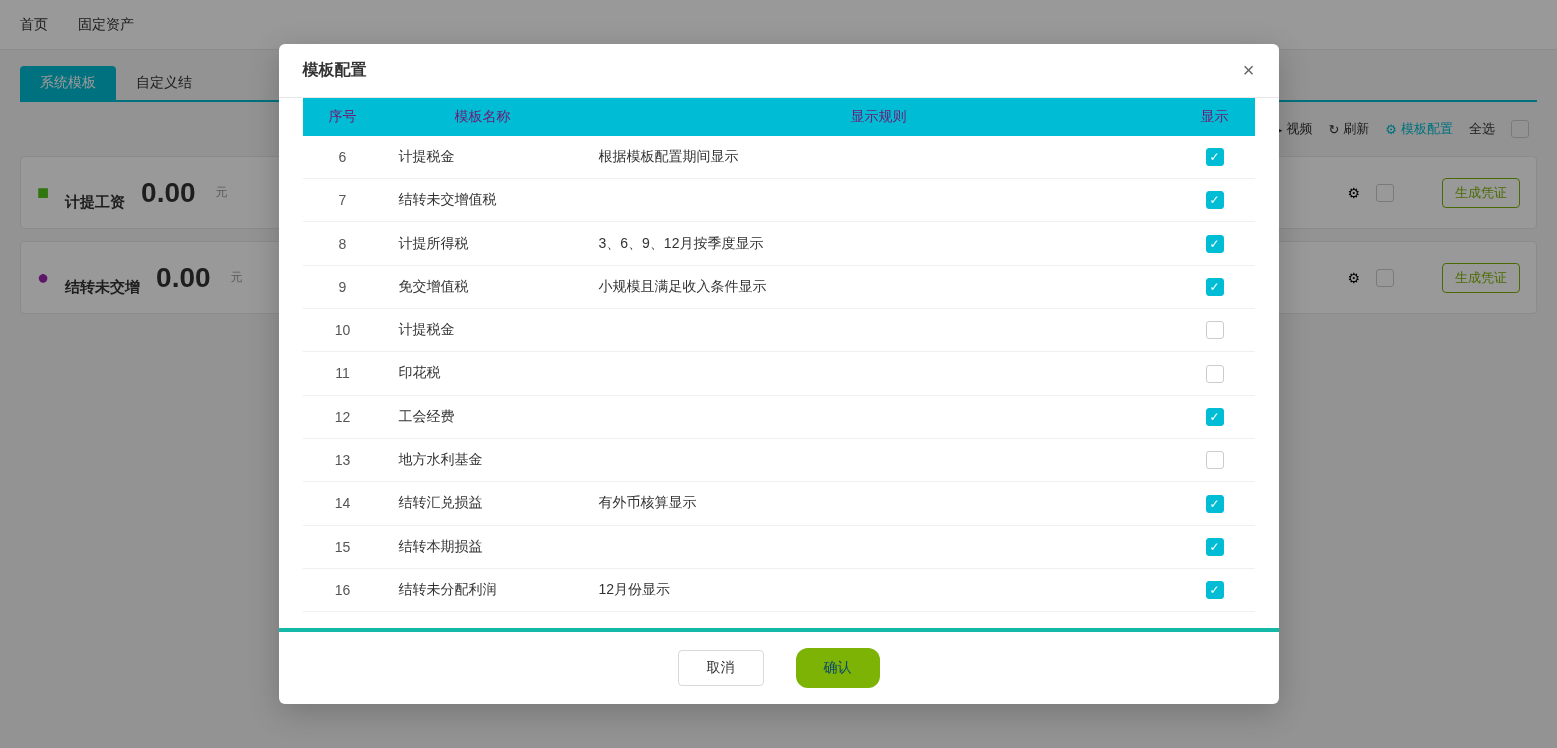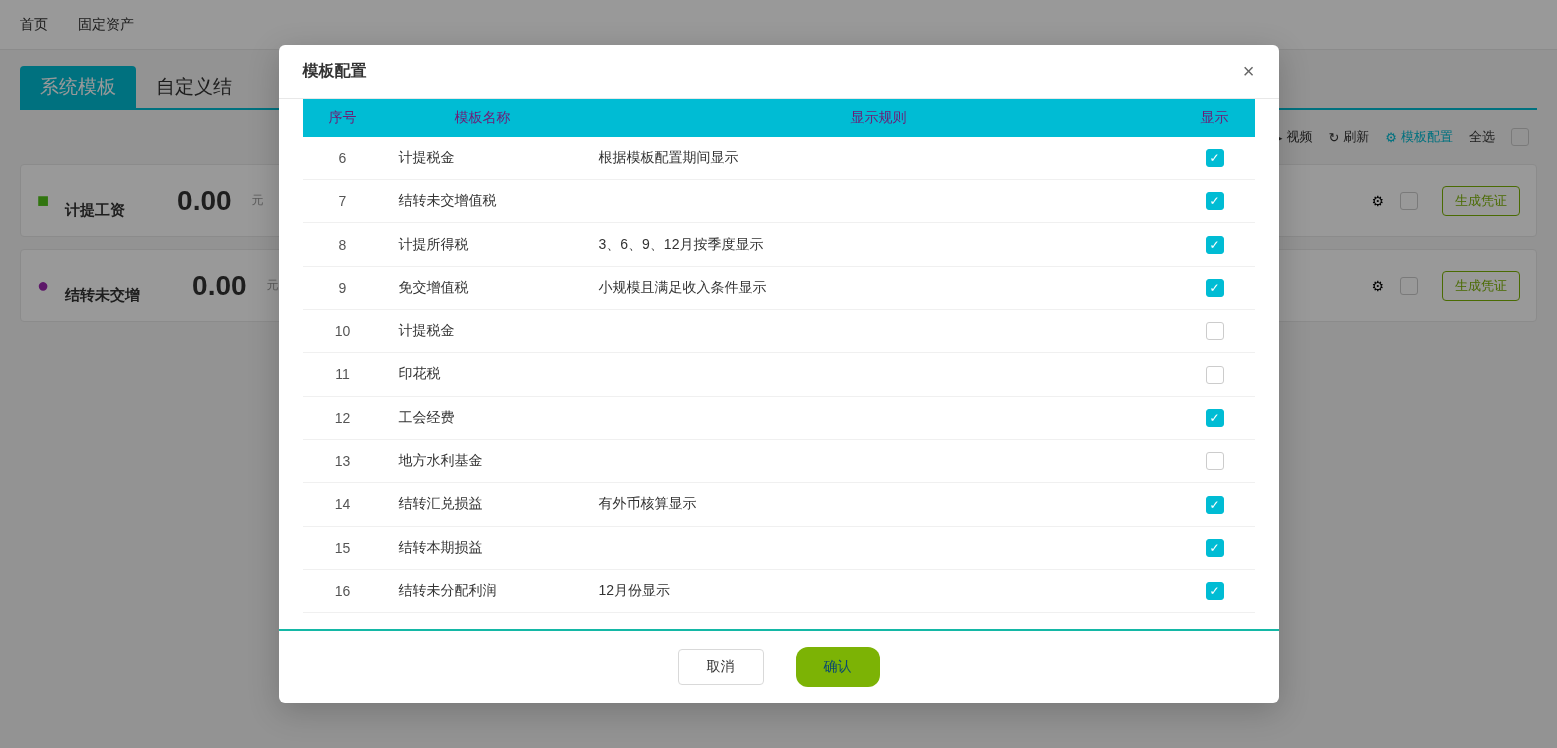--- a/index.html
+++ b/index.html
@@ -46,21 +46,21 @@
     .bg-tabs {
       display: flex;
       gap: 0;
       border-bottom: 2px solid #00bcd4;
       margin-bottom: 12px;
     }
 
     .bg-tab {
       padding: 8px 20px;
       cursor: pointer;
-      font-size: 19px;
+      font-size: 14px;
       color: #333;
       background: transparent;
     }
 
     .bg-tab.active {
       background: #00bcd4;
       color: #fff;
       border-radius: 4px 4px 0 0;
     }
 
@@ -98,32 +98,31 @@
       color: #333;
       font-size: 15px;
       font-weight: bold;
       margin-top: 20px;
     }
 
     .bg-card-amount {
       font-size: 28px;
       font-weight: bold;
       color: #333;
-      margin-left: 36px;
     }
 
     .generate-btn {
       background: #fff;
       color: #7cb305;
       border: 1px solid #7cb305;
       padding: 5px 12px;
       border-radius: 4px;
       font-size: 13px;
       cursor: pointer;
-      margin-left: 8px;
+      margin-left: 32px;
     }
 
     
     .overlay {
       position: absolute;
       top: 0; left: 0;
       width: 100%;
       height: 100%;
       background: rgba(0,0,0,0.4);
       display: flex;
@@ -250,21 +249,21 @@
       line-height: 1;
     }
 
     
     .modal-footer {
       display: flex;
       justify-content: center;
       align-items: center;
       padding: 16px 24px;
       gap: 32px;
-      border-top: 2px solid #14b8a6;
+      border-top: 4px solid #14b8a6;
     }
 
     .btn-cancel {
       background: #fff;
       color: #333;
       border: 1px solid #d9d9d9;
       padding: 8px 28px;
       border-radius: 4px;
       font-size: 14px;
       cursor: pointer;

